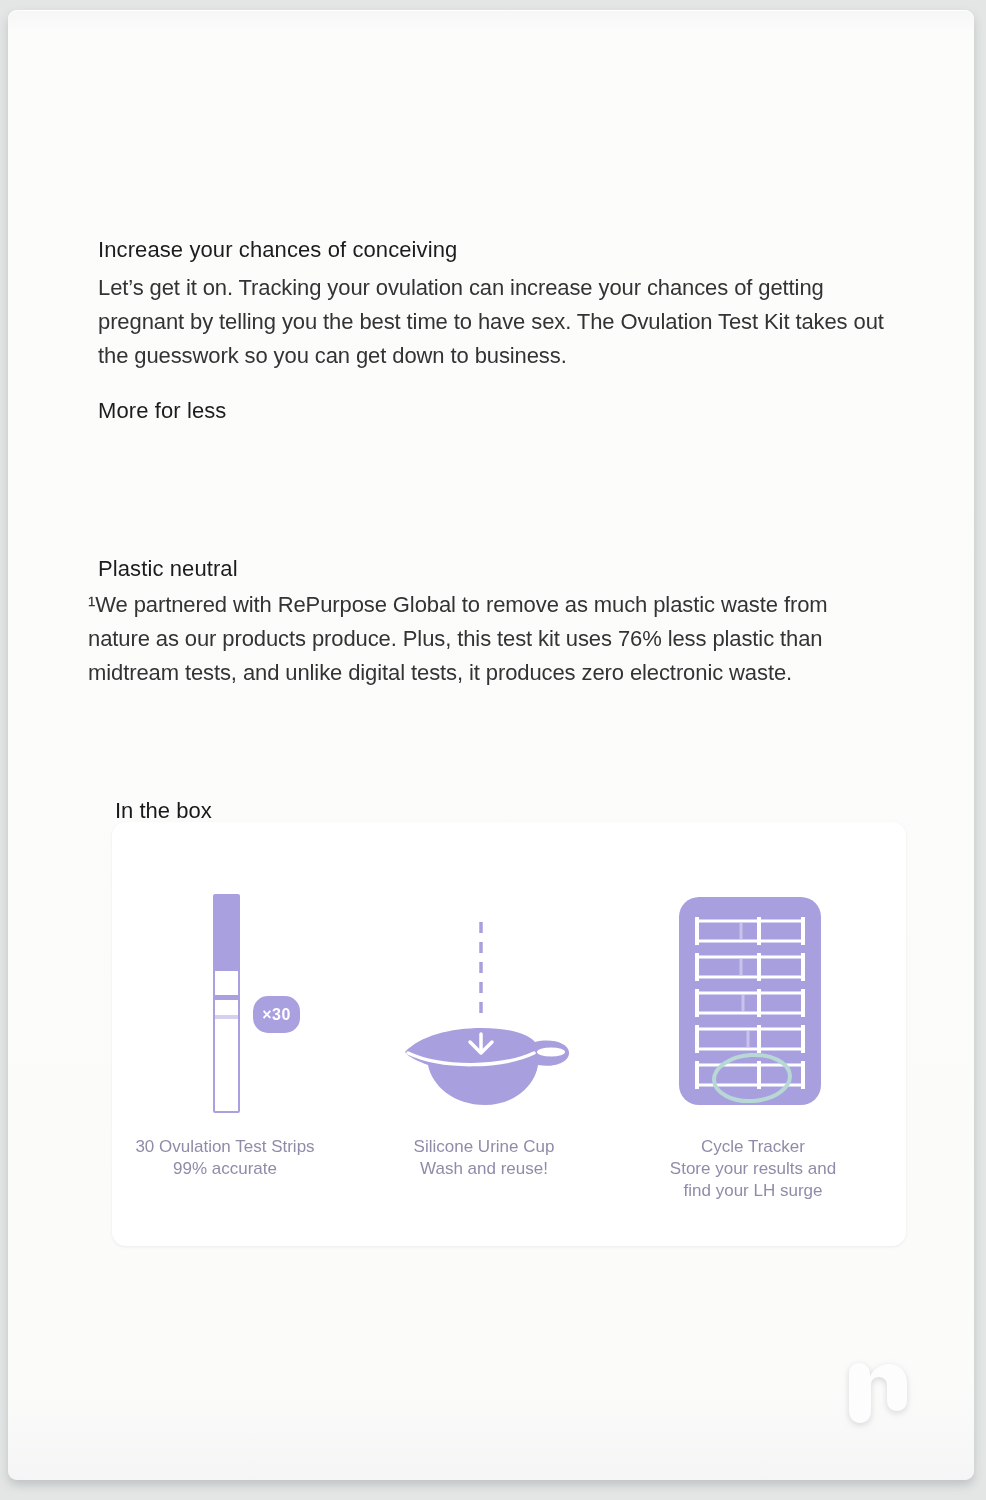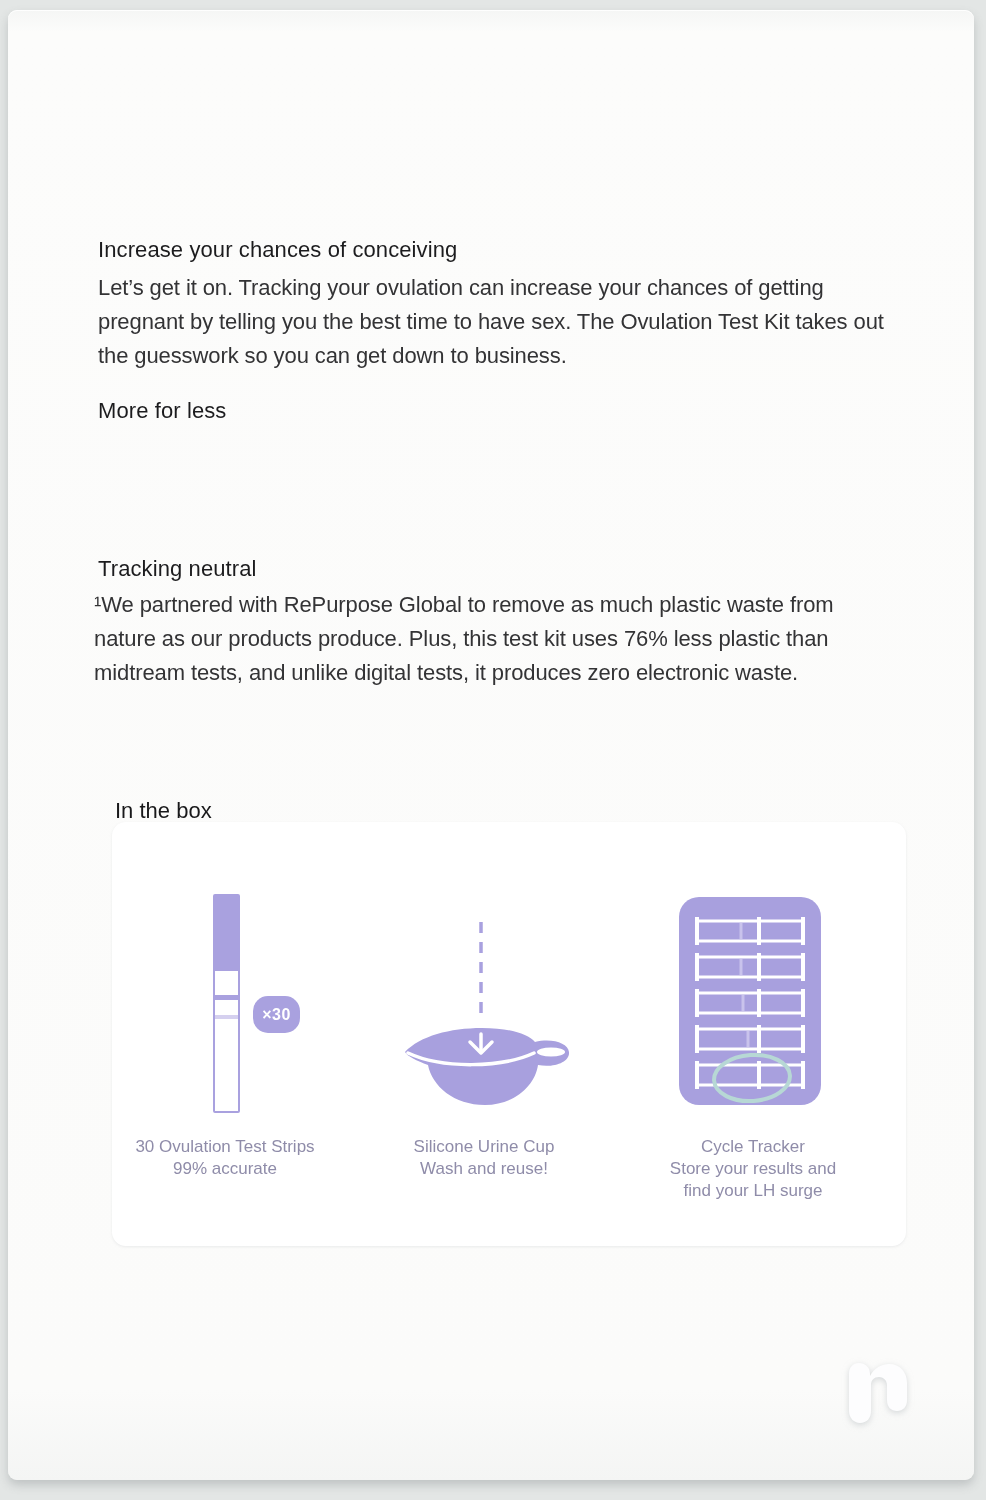--- a/index.html
+++ b/index.html
@@ -17,21 +17,21 @@
   }
   .page-title {
     position:absolute; left:90px; top:136px;
     font-family:"Liberation Serif", serif; font-weight:700;
     font-size:47px; color:#1b191b; letter-spacing:.2px;
   }
   .sec-h { position:absolute; left:90px; font-size:22px; font-weight:400; color:#1c1c1e; letter-spacing:.1px; }
   .sec-b { position:absolute; left:90px; width:790px; font-size:22px; line-height:34px; color:#333335; letter-spacing:-.1px; }
   .s1h { top:227px; } .s1b { top:261px; }
   .s2h { top:388px; } .s2b { top:422px; }
-  .s3h { top:546px; } .s3b { top:578px; left:86px; width:794px; }
+  .s3h { top:546px; } .s3b { top:578px; left:80px; width:794px; }
   .inbox-label { position:absolute; left:107px; top:788px; font-size:22px; font-weight:500; color:#19191b; }
   .card {
     position:absolute; left:104px; top:812px; width:794px; height:424px;
     background:#ffffff; border-radius:14px;
     box-shadow:0 1px 3px rgba(190,193,196,.28);
   }
   
   .strip {
     position:absolute; left:205px; top:884px; width:27px; height:219px;
     border:2px solid #a9a1df; background:#fff; border-radius:2px;
@@ -60,21 +60,21 @@
 
 <div class="stage">
   <div class="box">
 
 
     <div class="sec-h s1h">Increase your chances of conceiving</div>
     <div class="sec-b s1b">Let’s get it on. Tracking your ovulation can increase your chances of getting pregnant by telling you the best time to have sex. The Ovulation Test Kit takes out the guesswork so you can get down to business.</div>
 
     <div class="sec-h s2h">More for less</div>
 
-    <div class="sec-h s3h">Tracking neutral</div>
+    <div class="sec-h s3h">Plastic neutral</div>
     <div class="sec-b s3b">¹We partnered with RePurpose Global to remove as much plastic waste from nature as our products produce. Plus, this test kit uses 76% less plastic than midtream tests, and unlike digital tests, it produces zero electronic waste.</div>
 
     <div class="inbox-label">In the box</div>
 
     <div class="card"></div>
 
     <div class="strip">
       <div class="strip-handle"></div>
       <div class="strip-line1"></div>
       <div class="strip-line2"></div>

